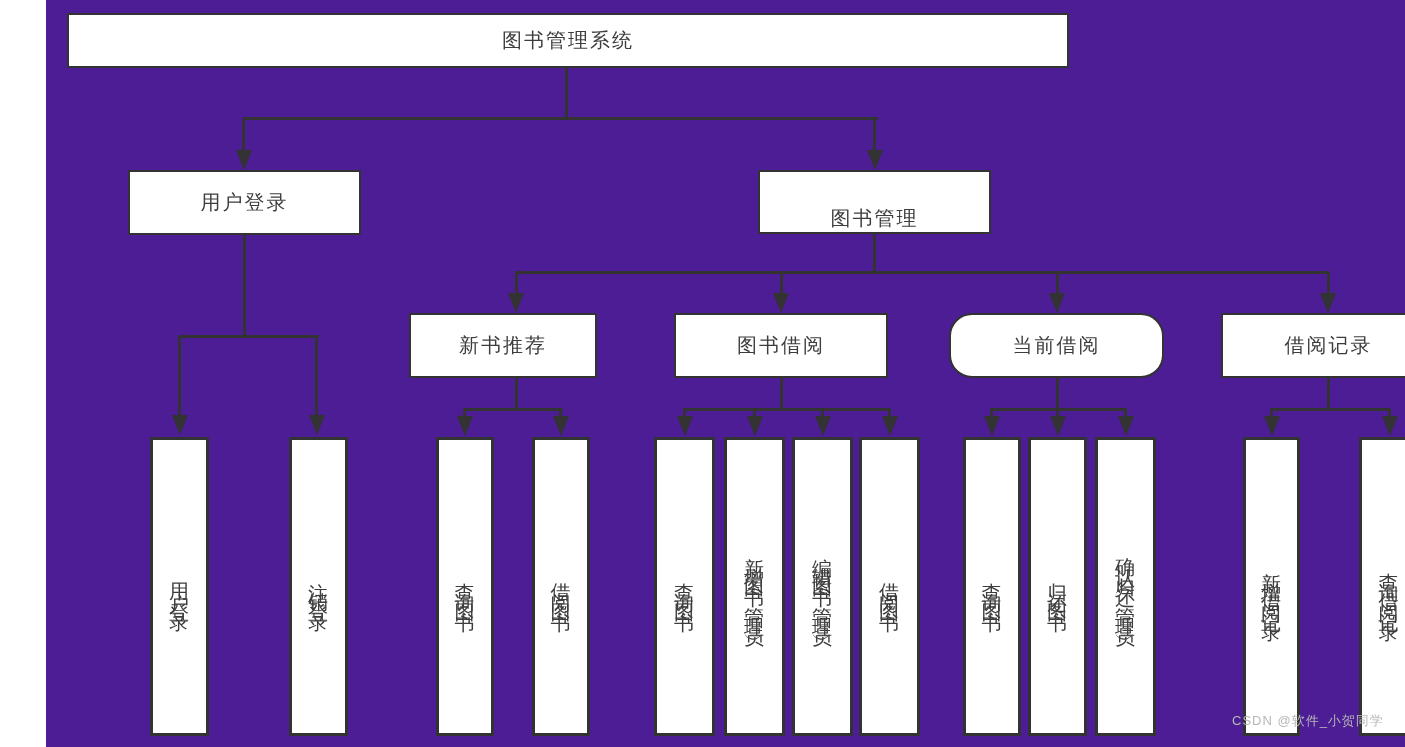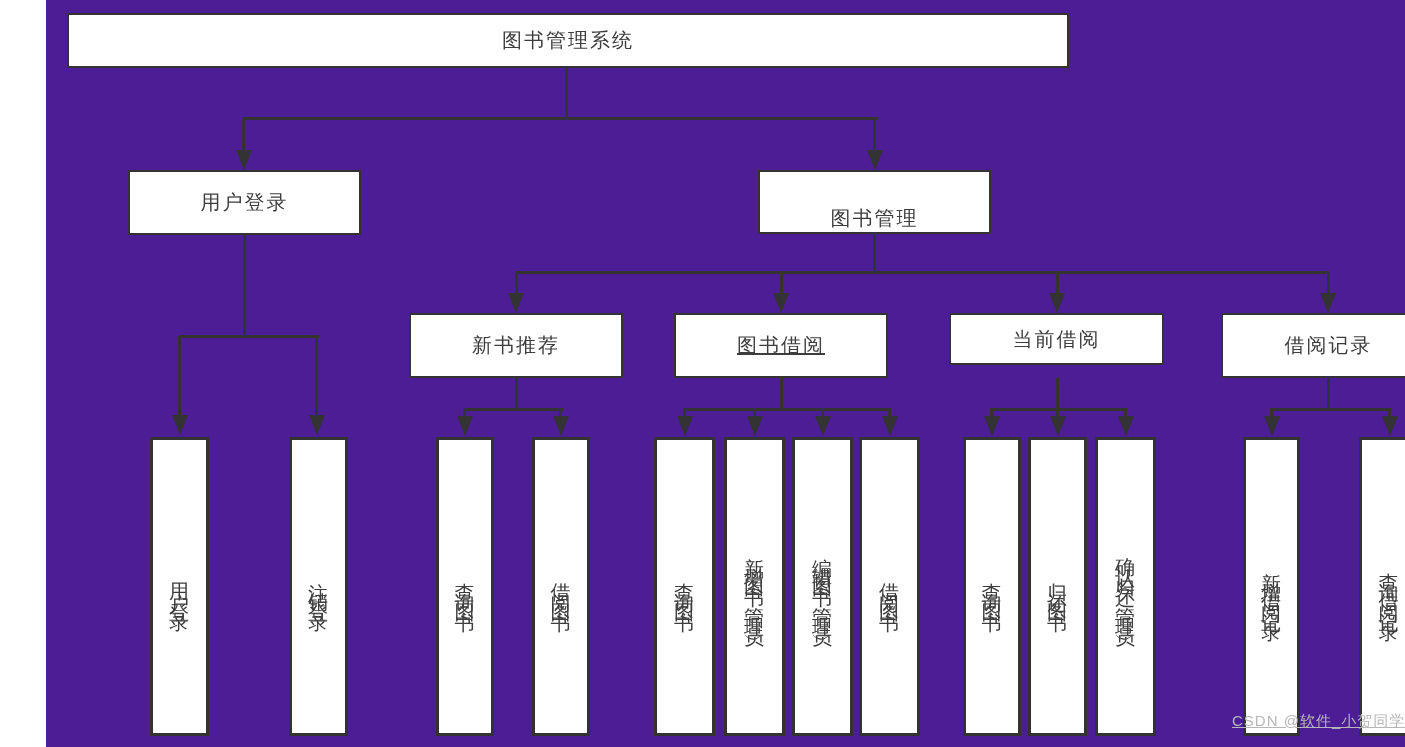--- a/index.html
+++ b/index.html
@@ -19,46 +19,46 @@
     font-size:20px;letter-spacing:10px;line-height:1;
   }
   .ln{position:absolute;background:#333333;}
   .tri{
     position:absolute;width:0;height:0;
     border-left:8px solid transparent;border-right:8px solid transparent;
     border-top:20px solid #333333;
   }
   .watermark{
     position:absolute;left:1186px;top:712px;z-index:10;
-    font-size:15px;color:#b7b7b7;letter-spacing:1px;white-space:nowrap;text-decoration:underline;
+    font-size:13px;color:#b7b7b7;letter-spacing:1px;white-space:nowrap;
   }
 </style>
 </head>
 <body>
 
 <div id="stage">
 
   <div class="box hbox" style="left:21px;top:13px;width:1002px;height:55px;">
     <span>图书管理系统</span>
   </div>
 
   <div class="box hbox" style="left:82px;top:170px;width:233px;height:65px;">
     <span>用户登录</span>
   </div>
   <div class="box hbox" style="left:712px;top:170px;width:233px;height:64px;align-items:flex-end;">
     <span>图书管理</span>
   </div>
 
-  <div class="box hbox" style="left:363px;top:313px;width:214px;height:65px;">
+  <div class="box hbox" style="left:363px;top:313px;width:188px;height:65px;">
     <span>新书推荐</span>
   </div>
-  <div class="box hbox" style="left:628px;top:313px;width:214px;height:65px;text-decoration:underline;">
+  <div class="box hbox" style="left:628px;top:313px;width:214px;height:65px;">
     <span>图书借阅</span>
   </div>
-  <div class="box hbox" style="left:903px;top:313px;width:215px;height:52px;">
+  <div class="box hbox" style="left:903px;top:313px;width:215px;height:65px;border-radius:23px;">
     <span>当前借阅</span>
   </div>
   <div class="box hbox" style="left:1175px;top:313px;width:215px;height:65px;text-align:right;">
     <span>借阅记录</span>
   </div>
 
   <div class="box vbox" style="left:104px;top:437px;width:59px;height:299px;">
     <span>用户登录</span>
   </div>
   <div class="box vbox" style="left:243px;top:437px;width:59px;height:299px;">

